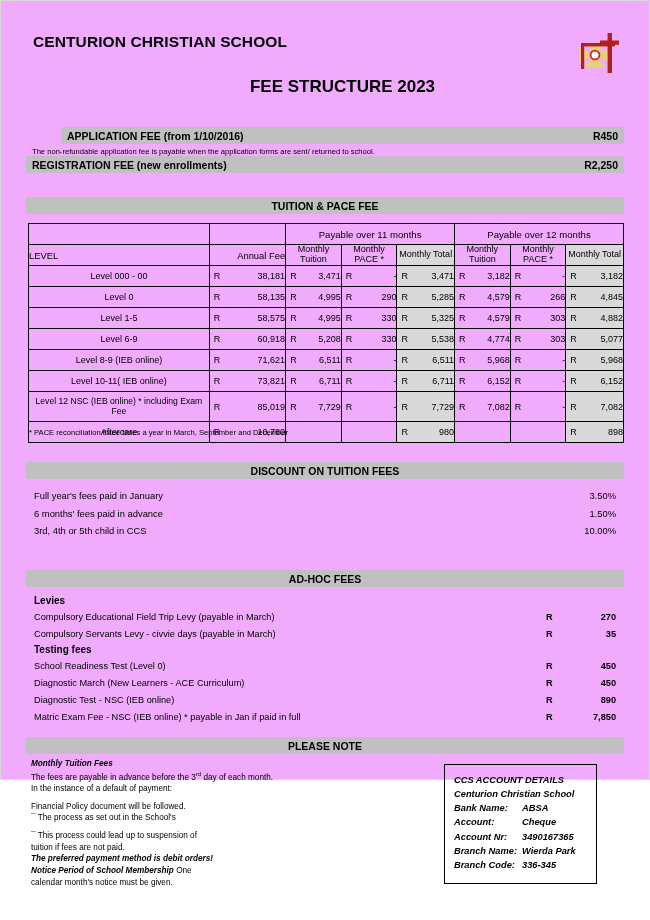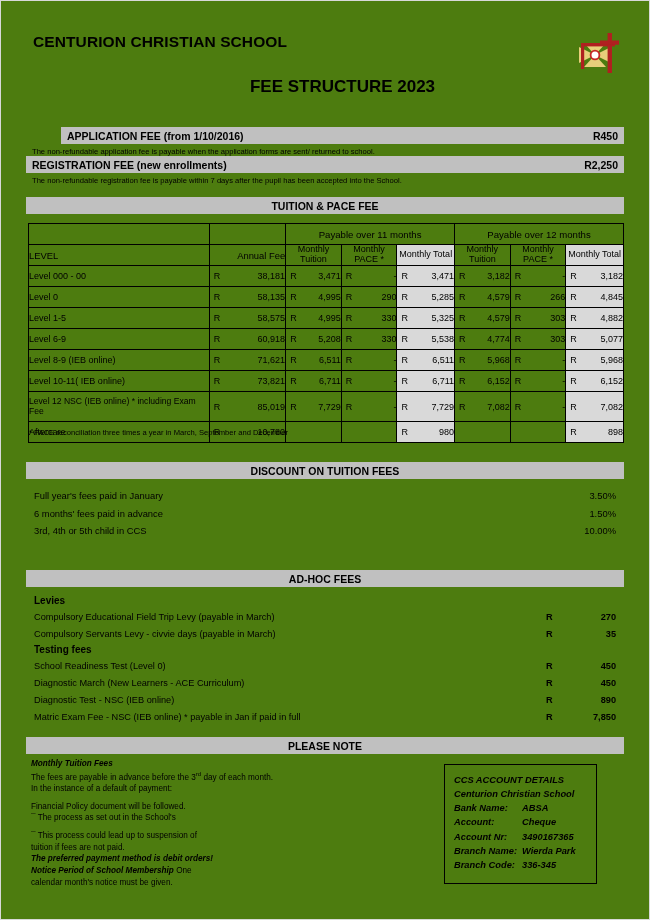--- a/index.html
+++ b/index.html
@@ -5,23 +5,23 @@
   * { box-sizing: border-box; margin: 0; padding: 0; }
   html, body {
     width: 650px; height: 920px;
     background: #ffffff;
     font-family: "Liberation Sans", sans-serif;
     color: #000000;
     overflow: hidden;
   }
   .page {
     position: relative;
-    width: 650px; height: 920px;
+    width: 650px; height: 780px;
     border: 1px solid #d8d8d8;
-    background: #4d7c0f;
+    background: #f0abfc;
     padding: 0 25px;
   }
 
   
   .school-name {
     position: absolute; left: 32px; top: 32px;
     font-size: 15.5px; font-weight: bold; letter-spacing: 0.1px;
   }
   .doc-title {
     position: absolute; left: 0; right: 0; top: 76px;
@@ -71,21 +71,21 @@
   .grp-head {
     font-size: 9.6px; font-weight: bold; text-align: center;
     height: 17px;
   }
   .col-head {
     font-size: 9px; font-weight: bold; text-align: center;
     line-height: 1.08; height: 28px;
   }
   .shade { background: #d9d9d9; }
   .lvl {
-    text-align: left; padding-left: 4px; font-size: 9px;
+    text-align: center; padding-left: 4px; font-size: 9px;
     line-height: 1.15;
   }
   .lvl.two { font-size: 8.6px; padding-top: 1px; }
   .hd-level { text-align: left; padding-left: 4px; font-weight: bold; font-size: 9.4px; }
   .hd-annual { text-align: right; padding-right: 8px; font-weight: bold; font-size: 9.4px; }
   .money {
     position: relative; padding: 0 5px 0 5px;
     text-align: right; white-space: nowrap;
   }
   .money .r { position: absolute; left: 4px; }
@@ -181,21 +181,20 @@
     </div>
   </div>
   <div class="sec-head note-line" style="top:144px;">The non-refundable application fee is payable when the application forms are sent/ returned to school.</div>
 
   <div class="sec-head" style="top:155px;">
     <div class="bar">
       <span class="left">REGISTRATION FEE (new enrollments)</span>
       <span class="right">R2,250</span>
     </div>
   </div>
-  <div class="sec-head note-line" style="top:173px;">The non-refundable registration fee is payable within 7 days after the pupil has been accepted into the School.</div>
 
   <div class="sec-head" style="top:196px;">
     <div class="bar center">
       <span>TUITION &amp; PACE FEE</span>
     </div>
   </div>
 
   <table class="fees">
     <colgroup>
       <col style="width:183px">

